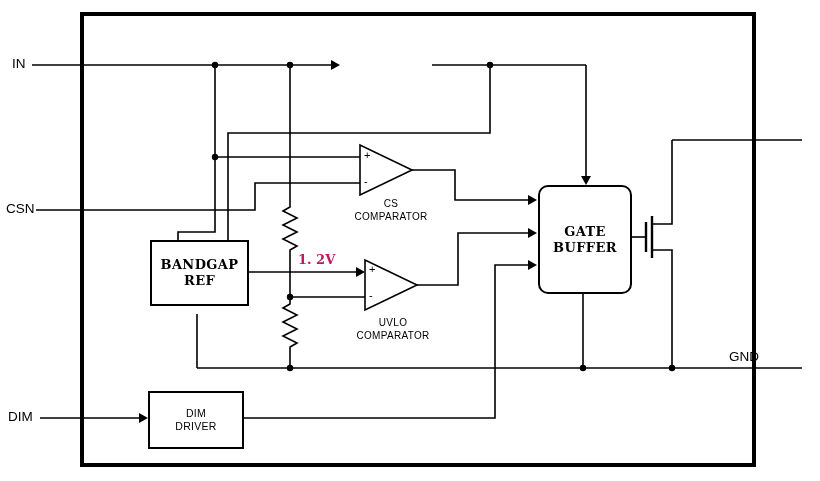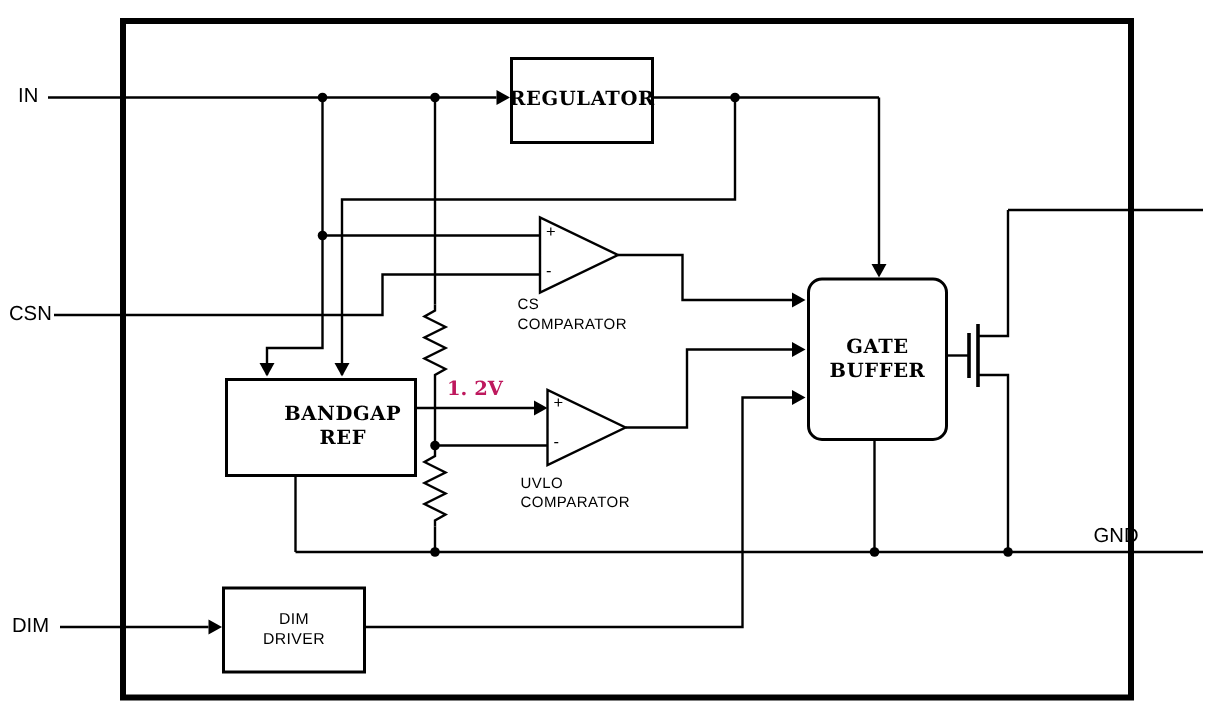--- a/index.html
+++ b/index.html
@@ -16,21 +16,21 @@
     position:absolute;border:2px solid #000;background:#fff;
     display:flex;flex-direction:column;align-items:center;justify-content:center;
     font-family:"DejaVu Serif","Liberation Serif",serif;font-weight:bold;
     font-size:13px;line-height:1.2;text-align:center;letter-spacing:.4px;color:#000;
   }
   .block.small{font-family:"Liberation Sans",sans-serif;font-weight:normal;font-size:10.5px;letter-spacing:.3px;}
   .pin-label{
     position:absolute;font-size:13.5px;color:#000;font-family:Liberation Sans, sans-serif;
   }
   .cap{
-    position:absolute;font-size:10px;line-height:1.25;color:#000;
+    position:absolute;font-size:10px;line-height:1.25;text-align:center;color:#000;
     font-family:"Liberation Sans",sans-serif;letter-spacing:.3px;
   }
   .vref{
     position:absolute;font-family:"DejaVu Serif","Liberation Serif",serif;
     font-weight:bold;font-size:13px;color:#be185d;
   }
   .sign{position:absolute;font-size:11px;color:#000;line-height:1;}
 </style>
 </head>
 <body>
@@ -103,25 +103,22 @@
     <circle cx="215" cy="65" r="3.2" fill="#000" stroke="none"></circle>
     <circle cx="290" cy="65" r="3.2" fill="#000" stroke="none"></circle>
     <circle cx="490" cy="65" r="3.2" fill="#000" stroke="none"></circle>
     <circle cx="215" cy="157" r="3.2" fill="#000" stroke="none"></circle>
     <circle cx="290" cy="297" r="3.2" fill="#000" stroke="none"></circle>
     <circle cx="290" cy="368" r="3.2" fill="#000" stroke="none"></circle>
     <circle cx="583" cy="368" r="3.2" fill="#000" stroke="none"></circle>
     <circle cx="672" cy="368" r="3.2" fill="#000" stroke="none"></circle>
   </svg>
 
-  <div class="block" style="left:340px;top:38px;width:92px;height:54px;">
-    <span>REGULATOR</span>
-  </div>
 
-  <div class="block" style="left:150px;top:252px;width:95px;height:62px;padding-left:29px;">
+  <div class="block" style="left:150px;top:240px;width:95px;height:62px;">
     <span>BANDGAP</span>
     <span>REF</span>
   </div>
 
   <div class="block" style="left:538px;top:185px;width:90px;height:105px;border-radius:10px;">
     <span>GATE</span>
     <span>BUFFER</span>
   </div>
 
   <div class="block small" style="left:148px;top:391px;width:92px;height:54px;">

